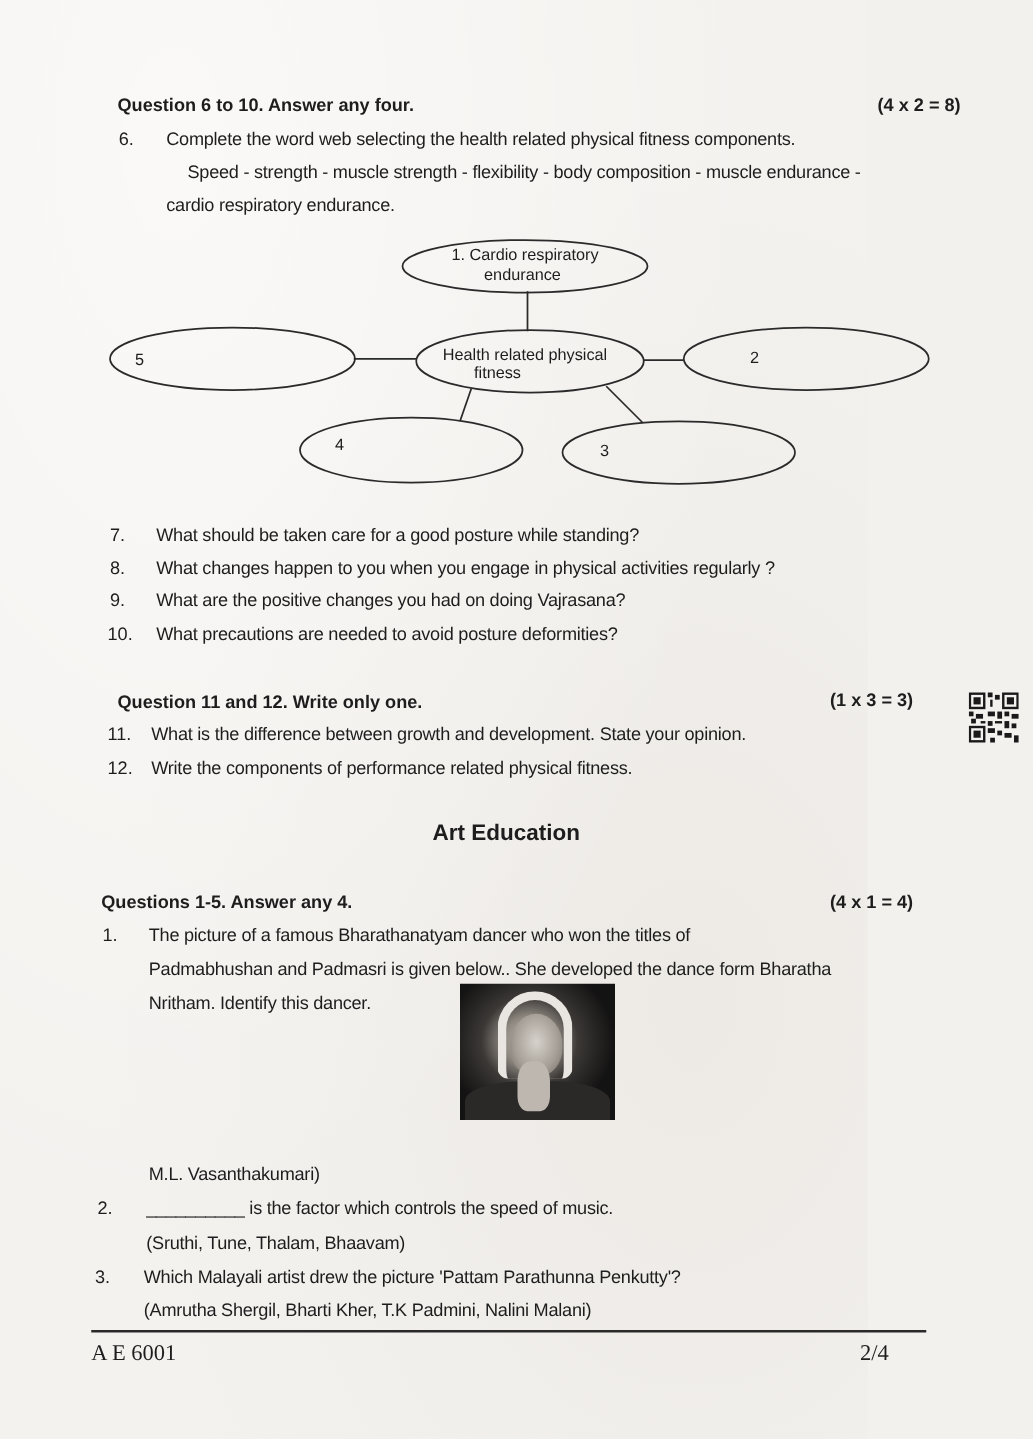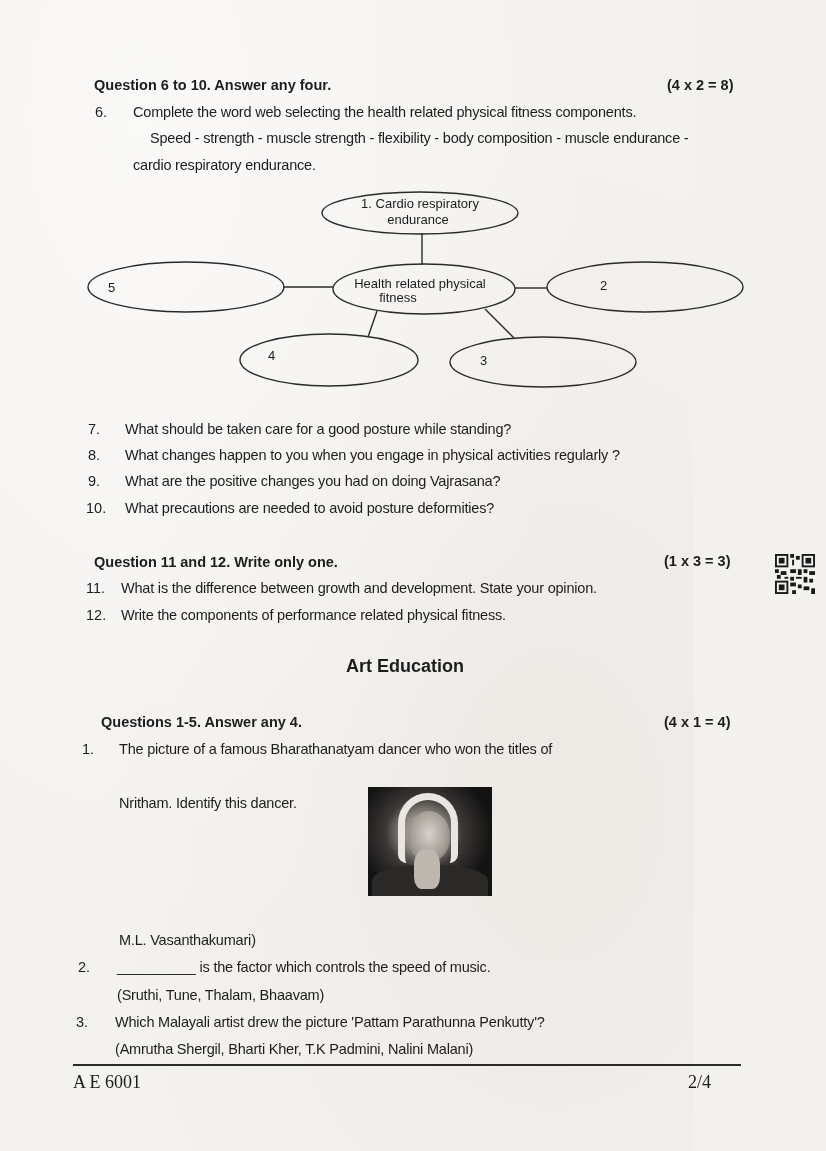--- a/index.html
+++ b/index.html
@@ -50,21 +50,21 @@
   .qr { position: absolute; left: 775px; top: 553px; width: 40px; height: 42px; }
   .rule { position: absolute; left: 73px; top: 1064px; width: 668px; height: 1.5px; background: #2a2a2a; }
   .footer { font-family: "Liberation Serif", serif; font-size: 18px; }
 </style>
 </head>
 <body>
 
 <div class="page">
 
   <div class="abs q-head" style="left:94px;top:77px;">Question 6 to 10. Answer any four.</div>
-  <div class="abs marks" style="left:667px;top:77px;">(4 x 2 = 8)</div>
+  <div class="abs marks" style="left:702px;top:77px;">(4 x 2 = 8)</div>
 
   <div class="abs num" style="left:95px;top:104px;">6.</div>
   <div class="abs txt" style="left:133px;top:104px;">Complete the word web selecting the health related physical fitness components.</div>
   <div class="abs txt" style="left:150px;top:130px;">Speed - strength - muscle strength - flexibility - body composition - muscle endurance -</div>
   <div class="abs txt" style="left:133px;top:157px;">cardio respiratory endurance.</div>
 
   <svg class="diagram" width="826" height="400">
     <g stroke="#2a2a2a" stroke-width="1.4" fill="none">
       <line x1="422" y1="233" x2="422" y2="265"></line>
       <line x1="283" y1="287" x2="333" y2="287"></line>
@@ -133,25 +133,26 @@
         <rect x="5" y="12" width="2" height="1"></rect>
     </g>
   </svg>
   <div class="abs num" style="left:86px;top:580px;">11.</div>
   <div class="abs txt" style="left:121px;top:580px;">What is the difference between growth and development. State your opinion.</div>
   <div class="abs num" style="left:86px;top:607px;">12.</div>
   <div class="abs txt" style="left:121px;top:607px;">Write the components of performance related physical fitness.</div>
 
   <div class="abs section-title" style="left:346px;top:656px;">Art Education</div>
 
-  <div class="abs q-head" style="left:81px;top:714px;margin-left:20px;">Questions 1-5. Answer any 4.</div>
+  <div class="abs q-head" style="left:81px;top:714px;">Questions 1-5. Answer any 4.</div>
   <div class="abs marks" style="left:664px;top:714px;">(4 x 1 = 4)</div>
 
   <div class="abs num" style="left:82px;top:741px;">1.</div>
   <div class="abs txt" style="left:119px;top:741px;">The picture of a famous Bharathanatyam dancer who won the titles of</div>
+  <div class="abs txt" style="left:119px;top:768px;">Padmabhushan and Padmasri  is given  below.. She developed the dance form Bharatha</div>
   <div class="abs txt" style="left:119px;top:795px;">Nritham. Identify this dancer.</div>
 
   <div class="photo" title="Bharathanatyam dancer photograph">
     <div class="body"></div>
     <div class="headpiece"></div>
     <div class="face"></div>
     <div class="hand"></div>
   </div>
 
   <div class="abs txt" style="left:119px;top:932px;">M.L. Vasanthakumari)</div>

